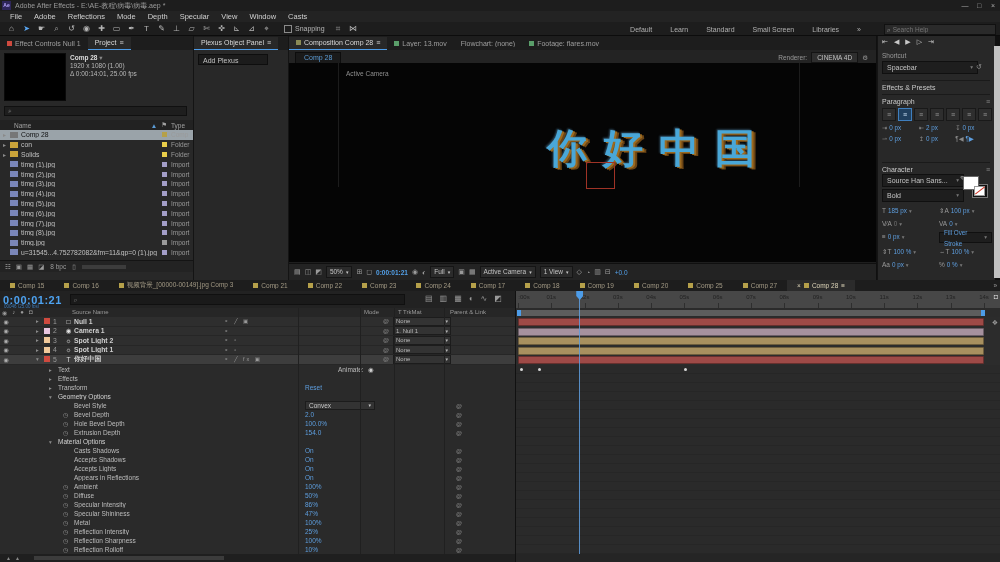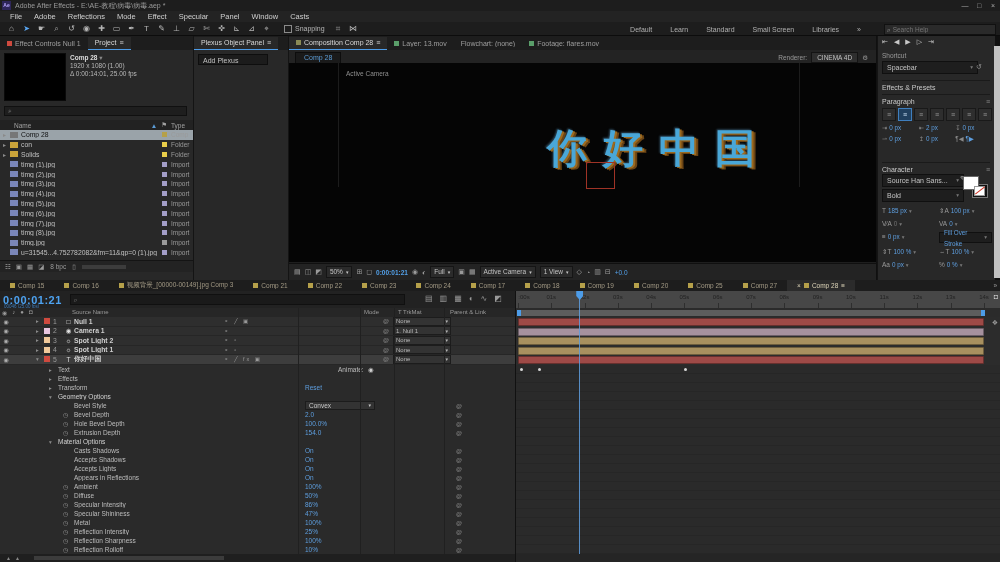--- a/index.html
+++ b/index.html
@@ -192,23 +192,23 @@
       <span class="winbtn">□</span>
       <span class="winbtn">×</span>
     </div>
 </div>
 
 <div id="menubar" class="r">
     <span class="menu-item">File</span>
     <span class="menu-item">Adobe</span>
     <span class="menu-item">Reflections</span>
     <span class="menu-item">Mode</span>
-    <span class="menu-item">Effect</span>
+    <span class="menu-item">Depth</span>
     <span class="menu-item">Specular</span>
-    <span class="menu-item">Panel</span>
+    <span class="menu-item">View</span>
     <span class="menu-item">Window</span>
     <span class="menu-item">Casts</span>
   </div>
 
 <div id="toolbar" class="r">
   <span id="toolbar-tools" style="display:flex;">
       <span class="tool">⌂</span>
       <span class="tool active">➤</span>
       <span class="tool">☛</span>
       <span class="tool">⌕</span>

